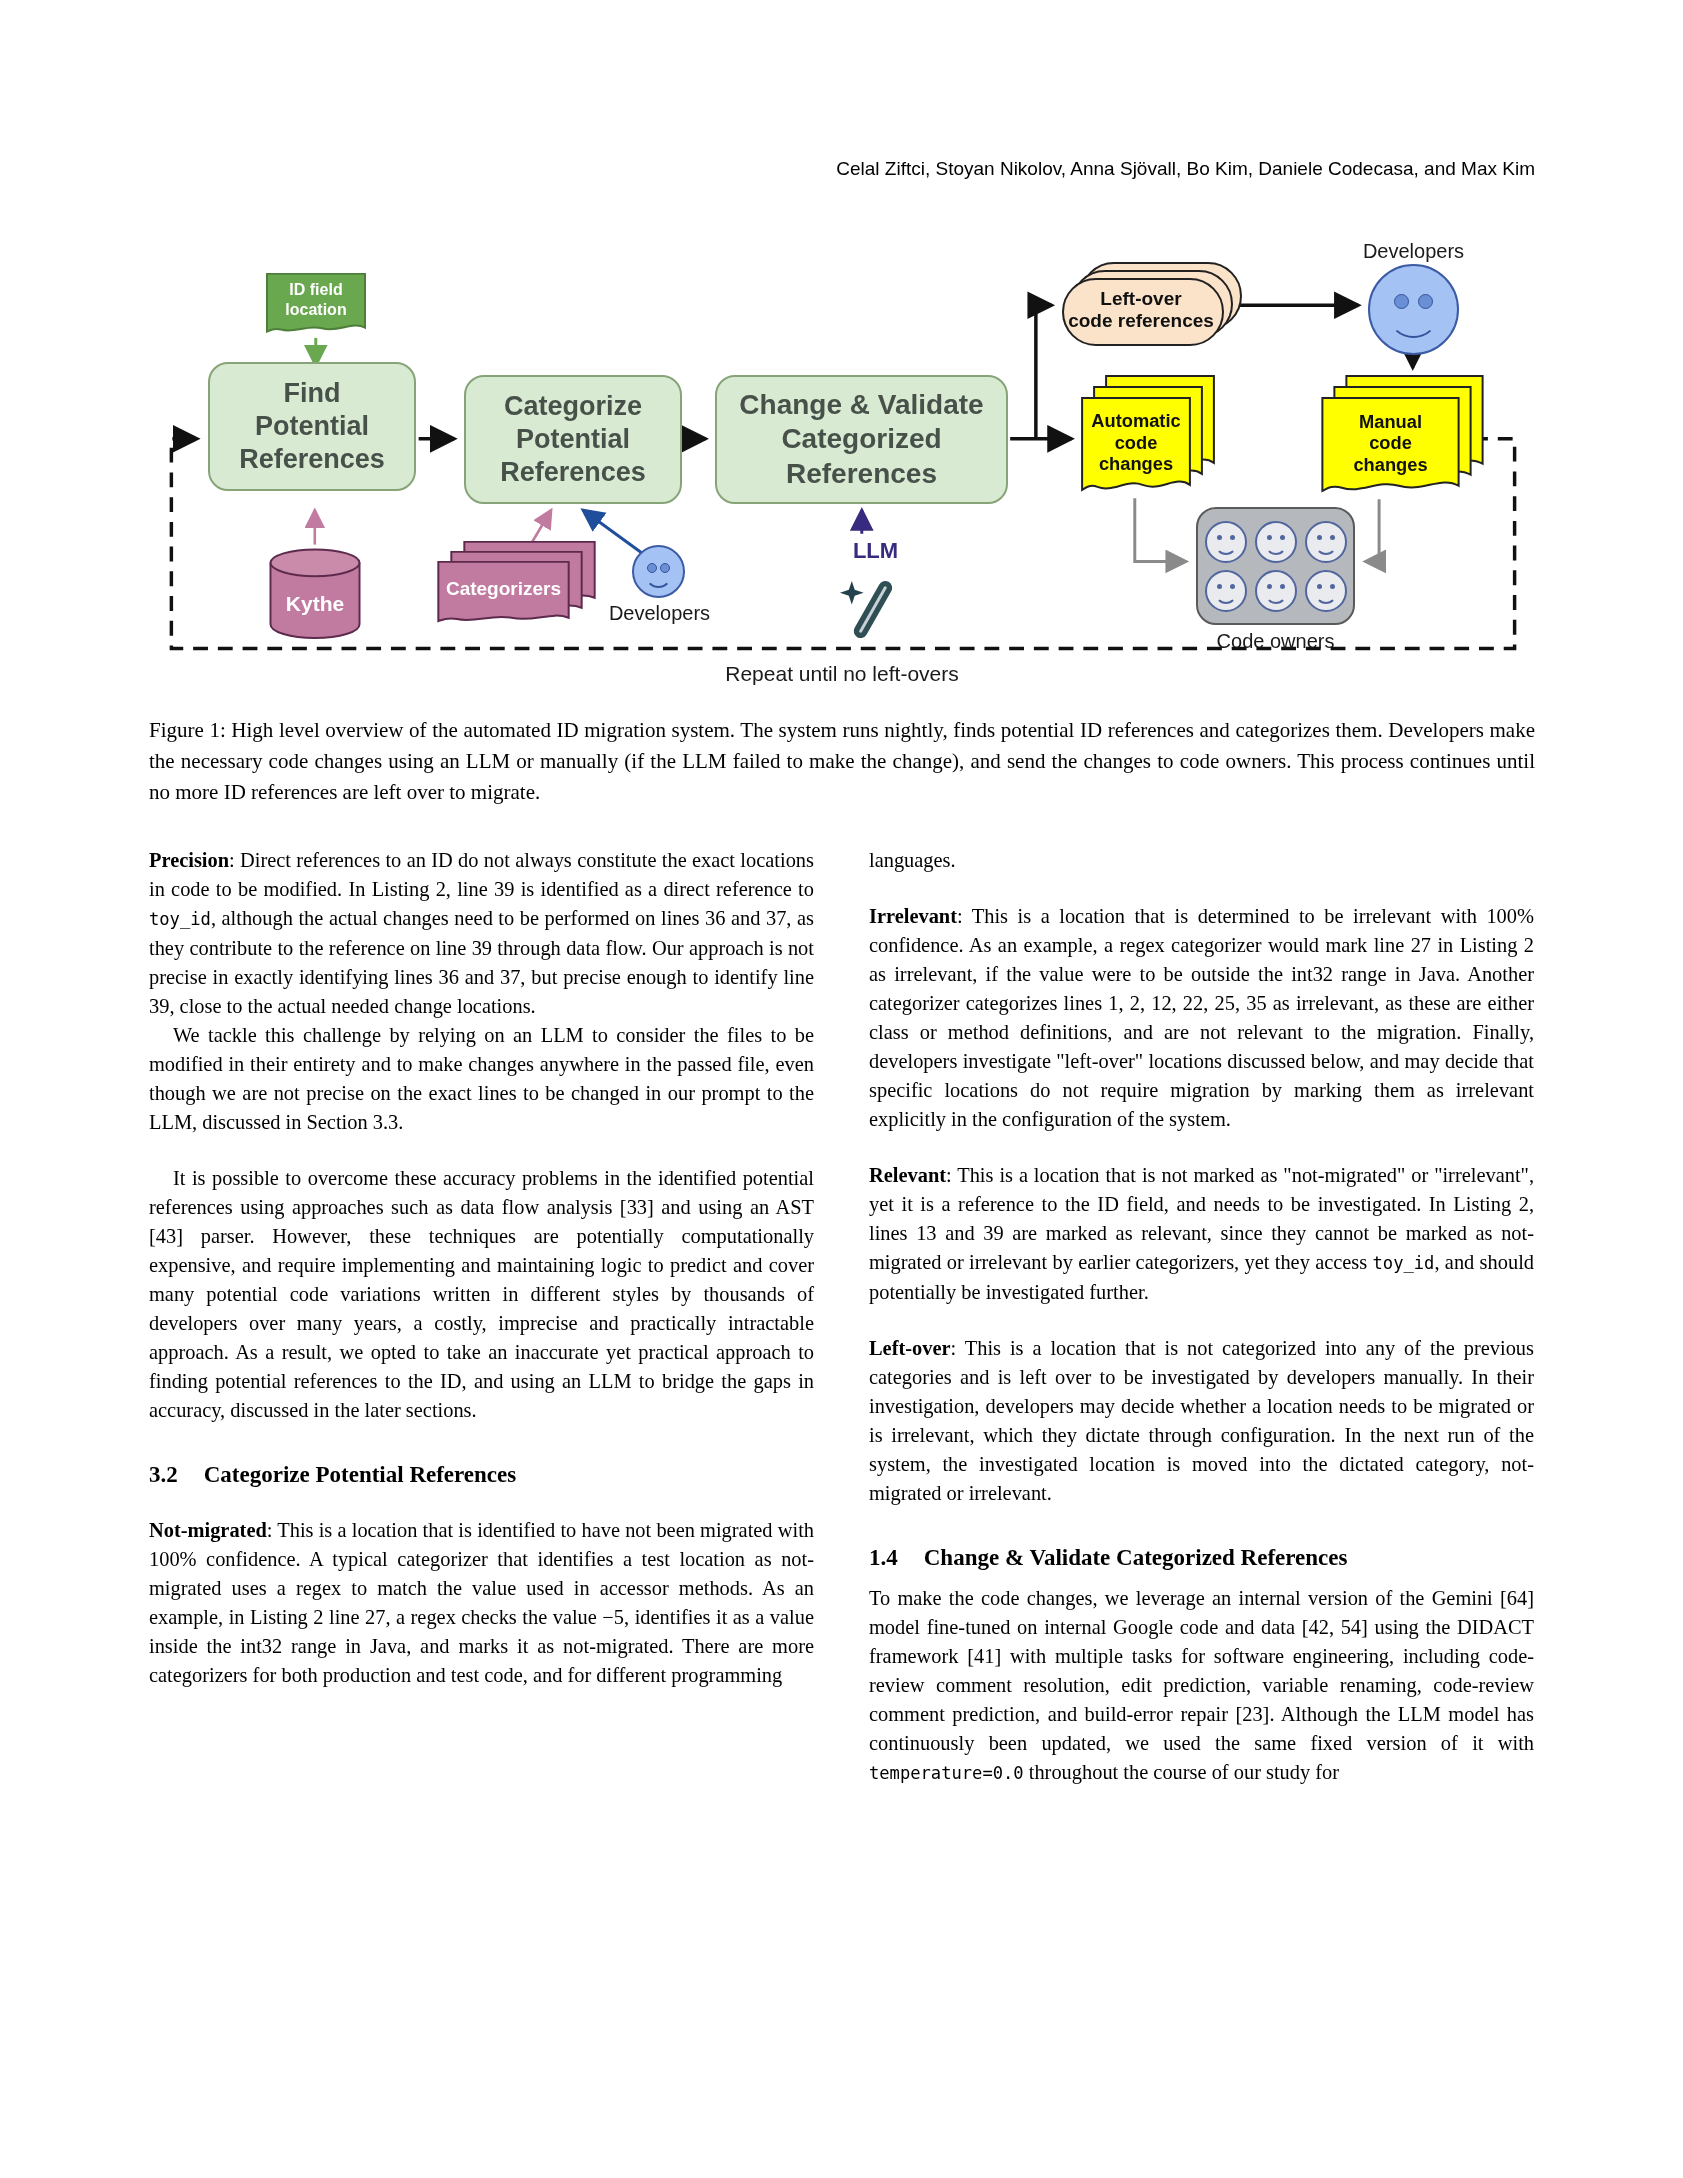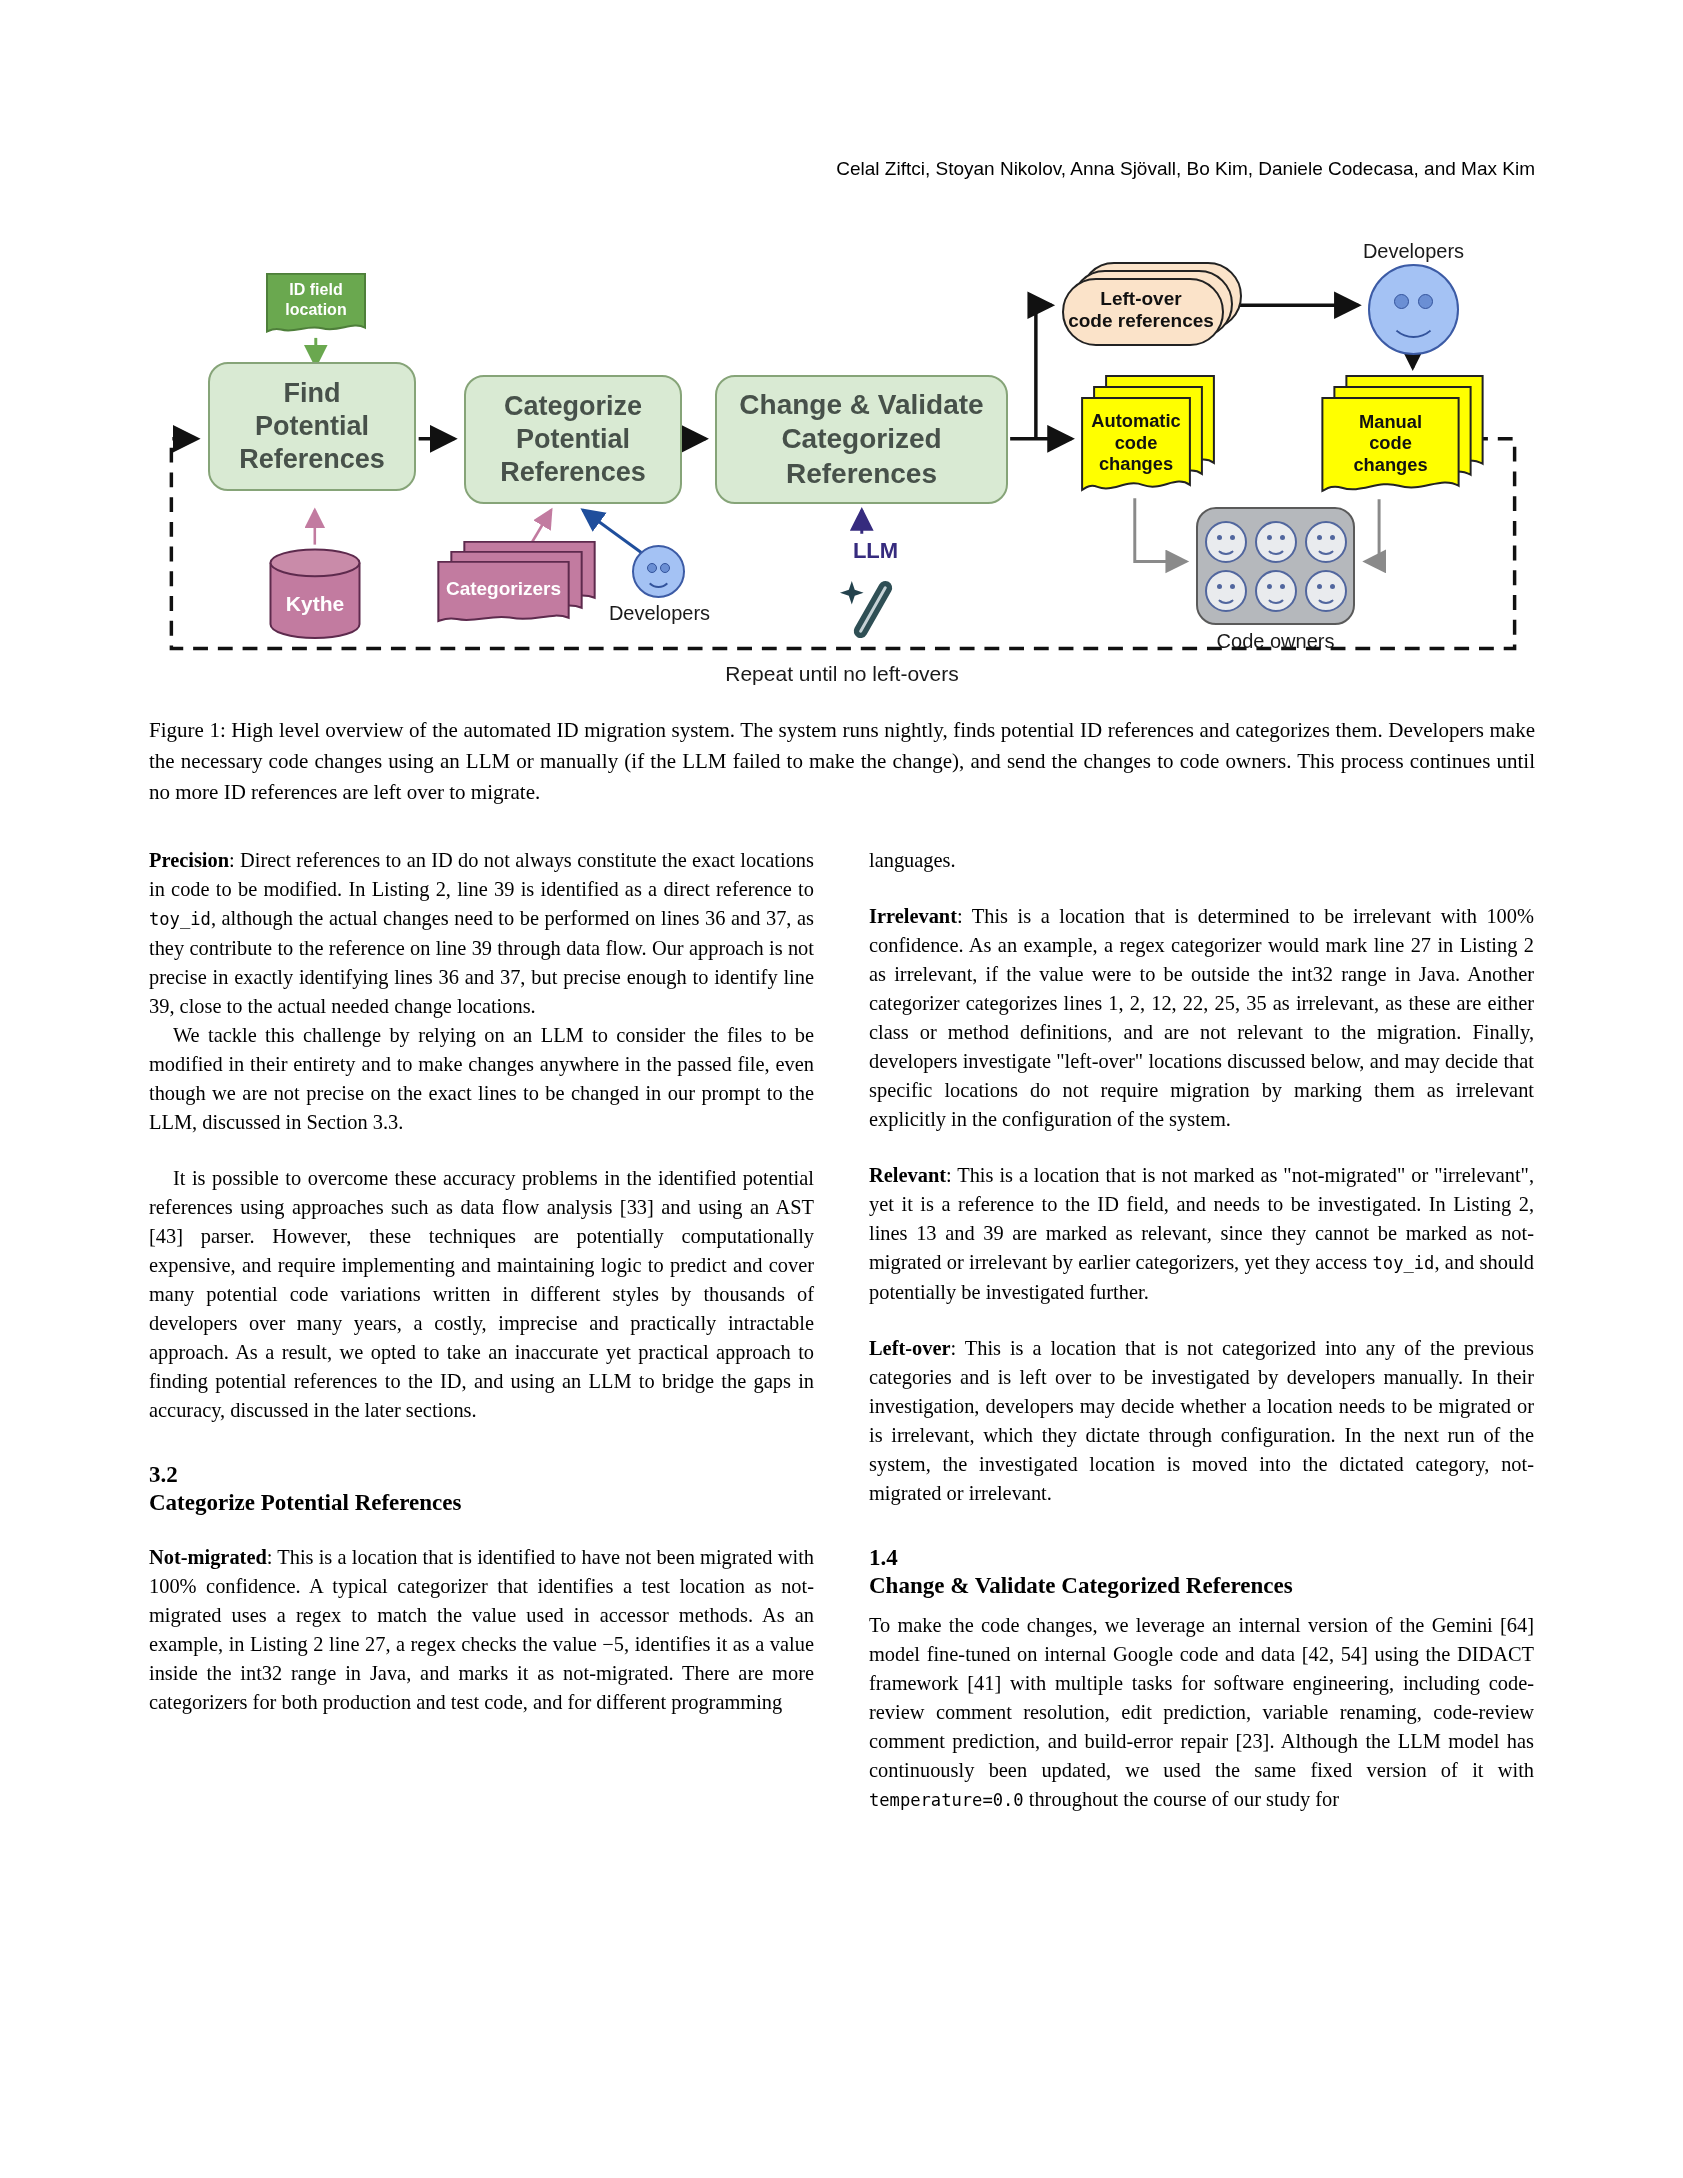--- a/index.html
+++ b/index.html
@@ -45,22 +45,22 @@
            font-size:21px;font-weight:normal;line-height:31px;text-align:justify;}
   
   .col{position:absolute;top:846px;width:665px;font-size:20.4px;line-height:29px;
        text-align:justify;}
   #col-left{left:149px;} #col-right{left:869px;}
   .para{margin:0;}
   .para.gap{margin-top:27px;}
   .para.ind{text-indent:24px;}
   .rb{font-weight:bold;}
   .rm{font-family:"DejaVu Sans Mono", monospace;font-size:0.84em;}
-  .sec{display:flex;align-items:flex-start;margin:36px 0 12px 0;
-       font-size:23px;font-weight:bold;line-height:1.2;flex-direction:column;}
+  .sec{display:flex;align-items:center;margin:36px 0 12px 0;
+       font-size:23px;font-weight:bold;line-height:1.2;}
   .sec-num{margin-right:26px;}
 </style>
 </head>
 <body>
 
 <div class="page">
 
   <div class="run-head">Celal Ziftci, Stoyan Nikolov, Anna Sjövall, Bo Kim, Daniele Codecasa, and Max Kim</div>
 
   <div class="figure">

